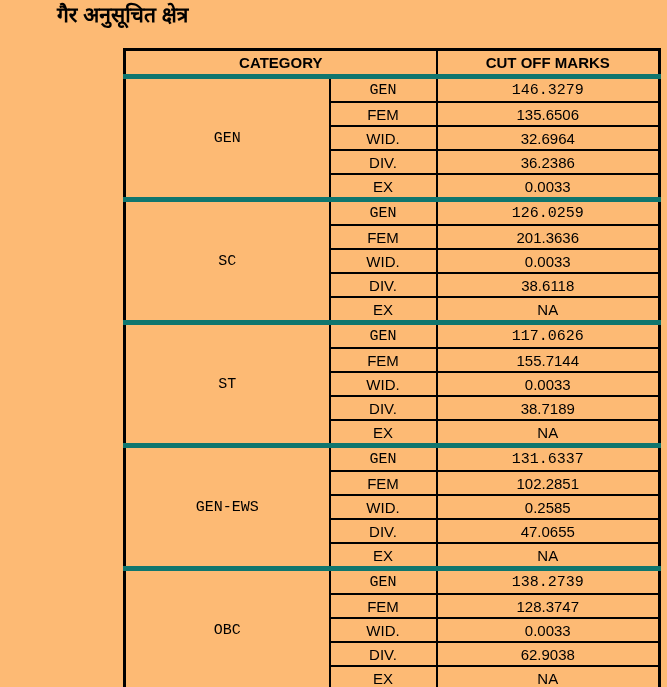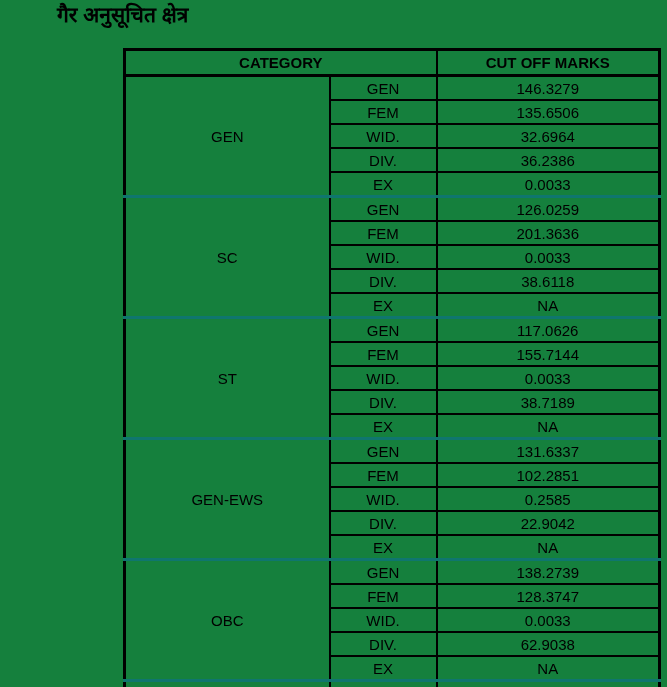--- a/index.html
+++ b/index.html
@@ -5,21 +5,21 @@
   html, body {
     margin: 0;
     padding: 0;
     background: #ffffff;
   }
   .page {
     position: relative;
     width: 667px;
     height: 687px;
     overflow: hidden;
-    background: #15803d;
+    background: #fdba74;
     font-family: "Liberation Sans", "DejaVu Sans", sans-serif;
     color: #000000;
   }
   .doc-title {
     position: absolute;
     left: 57px;
     top: 0px;
     margin: 0;
     font-size: 21px;
     line-height: 30px;
@@ -49,21 +49,22 @@
     white-space: nowrap;
     margin-left: 48px;
   }
   table.cutoff-table thead th {
     font-weight: bold;
     border-top: 3px solid #000000;
     border-bottom: 3px solid #000000;
     height: 23px;
   }
   table.cutoff-table tr.section-start td {
-    border-top: 3px solid #0f766e;
+    border-top: 5px solid #0f766e;
+    font-family: Liberation Mono, monospace;
   }
   table.cutoff-table td.cat-cell {
     font-weight: normal;
   }
   table.cutoff-table tr.partial-row td {
     height: 34px;
     border-bottom: none;
   }
 </style>
 </head>
@@ -157,21 +158,21 @@
         <tr>
           <td>FEM</td>
           <td>102.2851</td>
         </tr>
         <tr>
           <td>WID.</td>
           <td>0.2585</td>
         </tr>
         <tr>
           <td>DIV.</td>
-          <td>22.9042</td>
+          <td>47.0655</td>
         </tr>
         <tr>
           <td>EX</td>
           <td>NA</td>
         </tr>
         <tr class="section-start">
           <td rowspan="5" class="cat-cell">OBC</td>
           <td>GEN</td>
           <td>138.2739</td>
         </tr>

